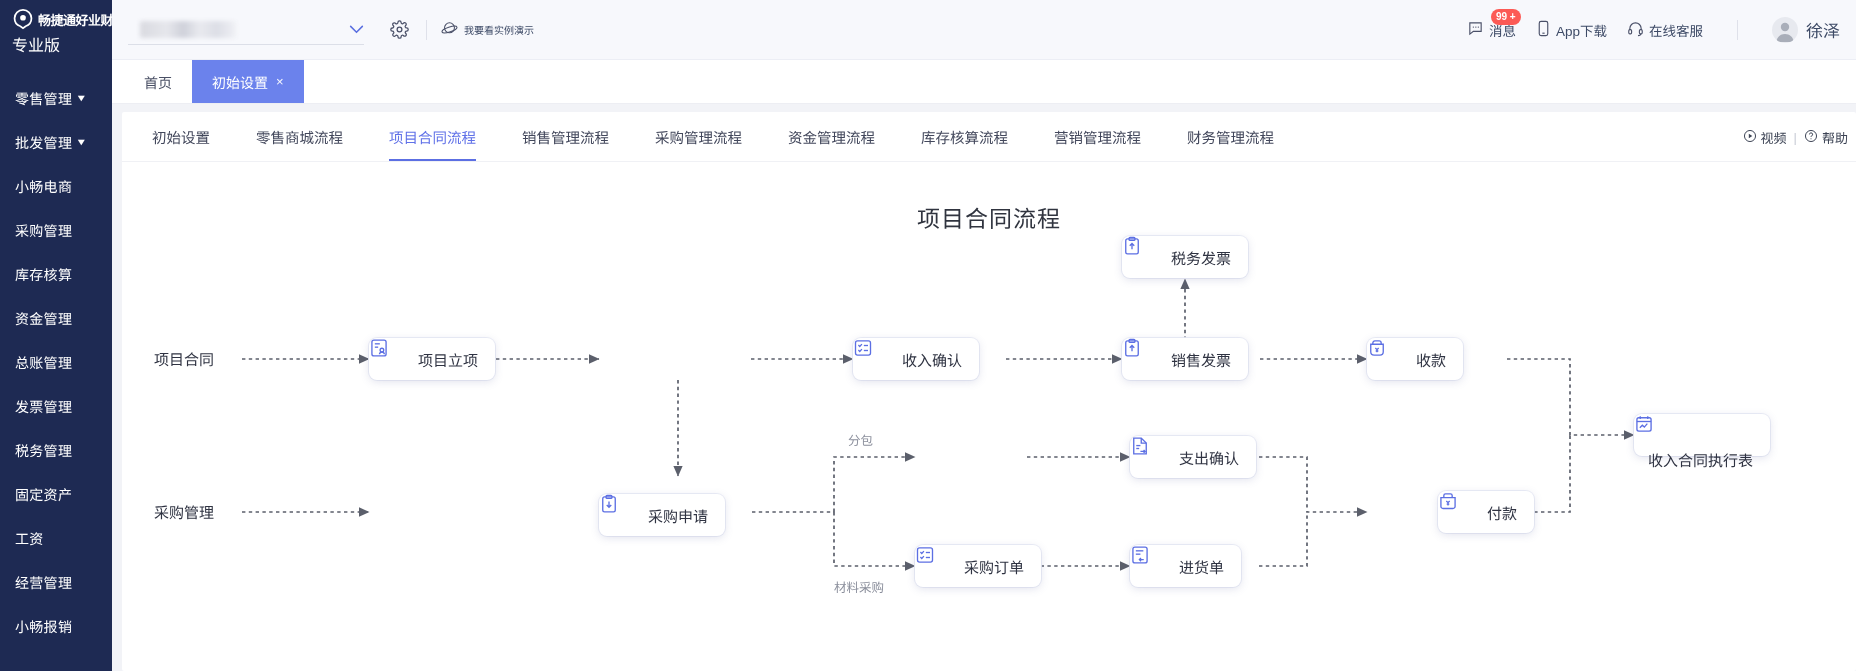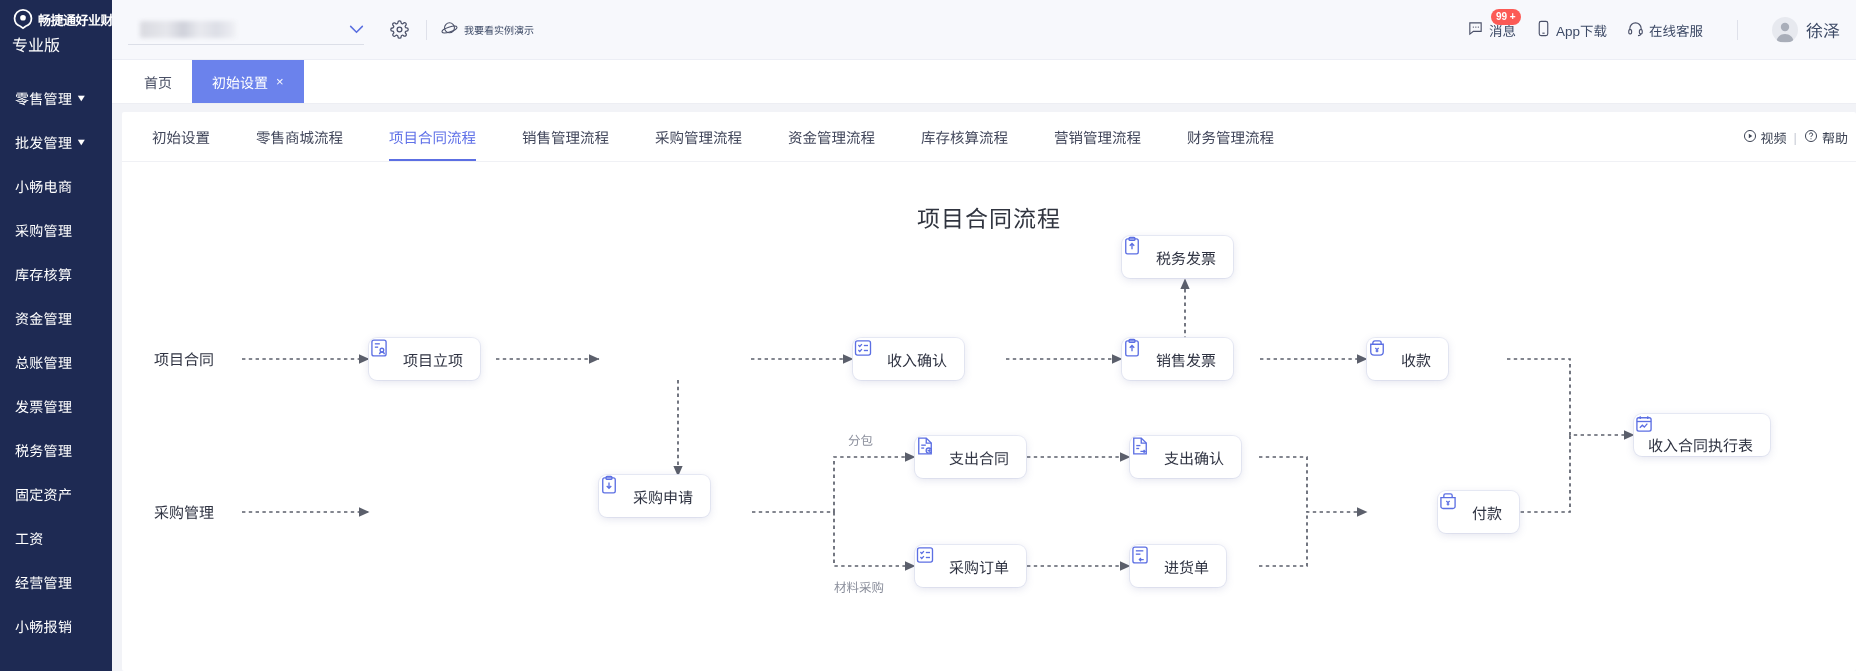--- a/index.html
+++ b/index.html
@@ -269,21 +269,21 @@
     position: relative;
     width: 100%;
     height: 400px;
     margin-top: 10px;
   }
   .flow svg { position: absolute; left: 0; top: 0; }
   .node {
     position: absolute;
     display: flex;
     align-items: center;
-    gap: 0;
+    gap: 15px;
     height: 42px;
     padding: 0 17px 0 14px;
     background: #ffffff;
     border-radius: 8px;
     box-shadow: 0 2px 9px rgba(92,100,160,0.18), 0 0 0 1px rgba(236,238,247,0.9);
     font-size: 15px;
     color: #2f3342;
     white-space: nowrap;
     cursor: pointer;
   }
@@ -602,44 +602,31 @@
                 <rect x="3.5" y="4.5" width="17" height="16" rx="2.2"></rect>
                 <line x1="3.5" y1="9" x2="20.5" y2="9"></line>
                 <line x1="7.5" y1="2.6" x2="7.5" y2="6"></line>
                   <line x1="16.5" y1="2.6" x2="16.5" y2="6"></line>
                 <path d="M7 16.5l3-3 2.4 2.2 3.6-4.2"></path>
               </svg>
             </span>
             <span>收入合同执行表</span>
           </div>
 
-          <div class="node" style="left:477px; top:231px;">
+          <div class="node" style="left:477px; top:250px;">
             <span class="ic">
               <svg width="20" height="20" viewBox="0 0 24 24" fill="none" stroke="#5c6fe3" stroke-width="1.6">
                 <rect x="4.5" y="3.5" width="15" height="18" rx="2.2"></rect>
                 <rect x="8.5" y="1.6" width="7" height="3.6" rx="1.1"></rect>
                 <path d="M12 16V9M9.3 13.3L12 16l2.7-2.7"></path>
               </svg>
             </span>
             <span>采购申请</span>
           </div>
 
-          <div class="node" style="left:793px; top:192px;">
-            <span class="ic">
-              <svg width="20" height="20" viewBox="0 0 24 24" fill="none" stroke="#5c6fe3" stroke-width="1.6">
-                <path d="M4.5 2.5h9l6 6v13h-15z"></path>
-                  <path d="M13.5 2.5v6h6"></path>
-                <line x1="7.5" y1="11" x2="13" y2="11"></line>
-                  <line x1="7.5" y1="14.5" x2="11" y2="14.5"></line>
-                <circle cx="16.5" cy="17.5" r="3.1" fill="#fff"></circle>
-                  <path d="M15 17.5h3M16.6 16.2l1.4 1.3-1.4 1.3"></path>
-              </svg>
-            </span>
-            <span>支出合同</span>
-          </div>
 
           <div class="node" style="left:1008px; top:192px;">
             <span class="ic">
               <svg width="20" height="20" viewBox="0 0 24 24" fill="none" stroke="#5c6fe3" stroke-width="1.6">
                 <path d="M4.5 2.5h9l6 6v13h-15z"></path>
                   <path d="M13.5 2.5v6h6"></path>
                 <line x1="7.5" y1="11.5" x2="12.5" y2="11.5"></line>
                   <line x1="7.5" y1="15" x2="11" y2="15"></line>
                 <path d="M12.5 18.5h5.5M16.3 16.8l1.9 1.7-1.9 1.7"></path>
               </svg>

